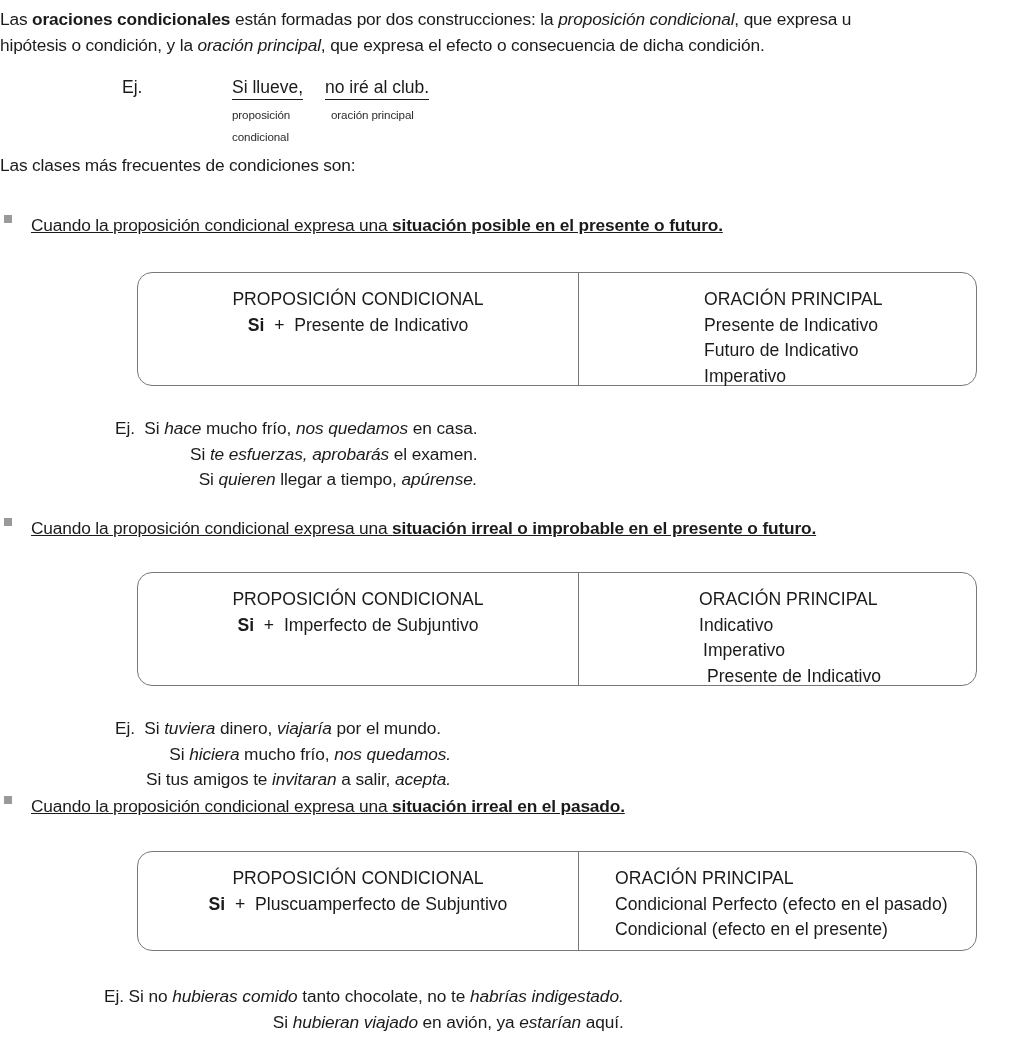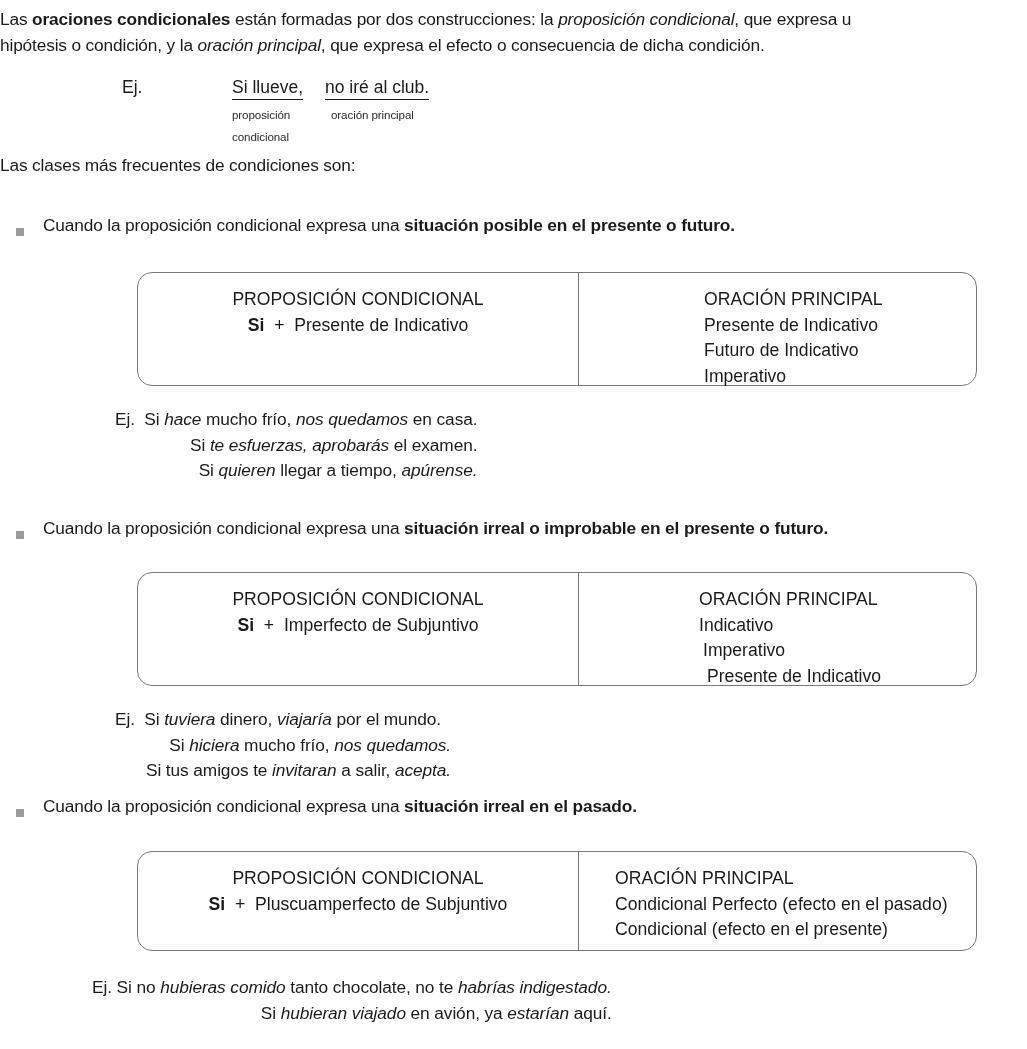--- a/index.html
+++ b/index.html
@@ -74,26 +74,27 @@
     position: absolute;
     left: 0px;
     top: 155px;
     font-size: 17.3px;
     letter-spacing: -0.15px;
   }
 
   
   .bullet-row {
     position: absolute;
-    left: 16px;
+    left: 4px;
     font-size: 17.3px;
     letter-spacing: -0.15px;
     display: flex;
-    align-items: flex-end;
+    align-items: flex-start;
     white-space: nowrap;
+    text-decoration: underline;
   }
   .bullet-mark {
     display: inline-block;
     width: 8px;
     height: 8px;
     background: #9a9a9a;
     margin-right: 19px;
     flex: 0 0 8px;
   }
   #bullet-1 { top: 215px; }
@@ -145,28 +146,29 @@
   .box-col .title-line { white-space: nowrap; }
   .box-col .si { font-weight: bold; }
 
   
   .ej-block {
     position: absolute;
     font-size: 17.3px;
     line-height: 25.5px;
     letter-spacing: -0.1px;
     white-space: nowrap;
+    margin-top: 9px;
   }
   .ej-block .ln { display: block; }
   .ej-block .ej-tag { }
   .ej-block .ind { padding-left: 31px; text-align: right; }
 
   #ej-1 { left: 115px; top: 407px; }
   #ej-2 { left: 115px; top: 707px; }
-  #ej-3 { left: 92px; top: 975px; }
+  #ej-3 { left: 104px; top: 975px; }
   #ej-3 .ind { padding-left: 24px; }
 </style>
 </head>
 <body>
 
 <div class="page">
 
   <div class="intro">
     <div class="line1"><span>Las </span><b>oraciones condicionales</b><span> están formadas por dos construcciones: la </span><i>proposición condicional</i><span>, que expresa u</span></div>
     <div class="line2"><span>hipótesis o condición, y la </span><i>oración principal</i><span>, que expresa el efecto o consecuencia de dicha condición.</span></div>

